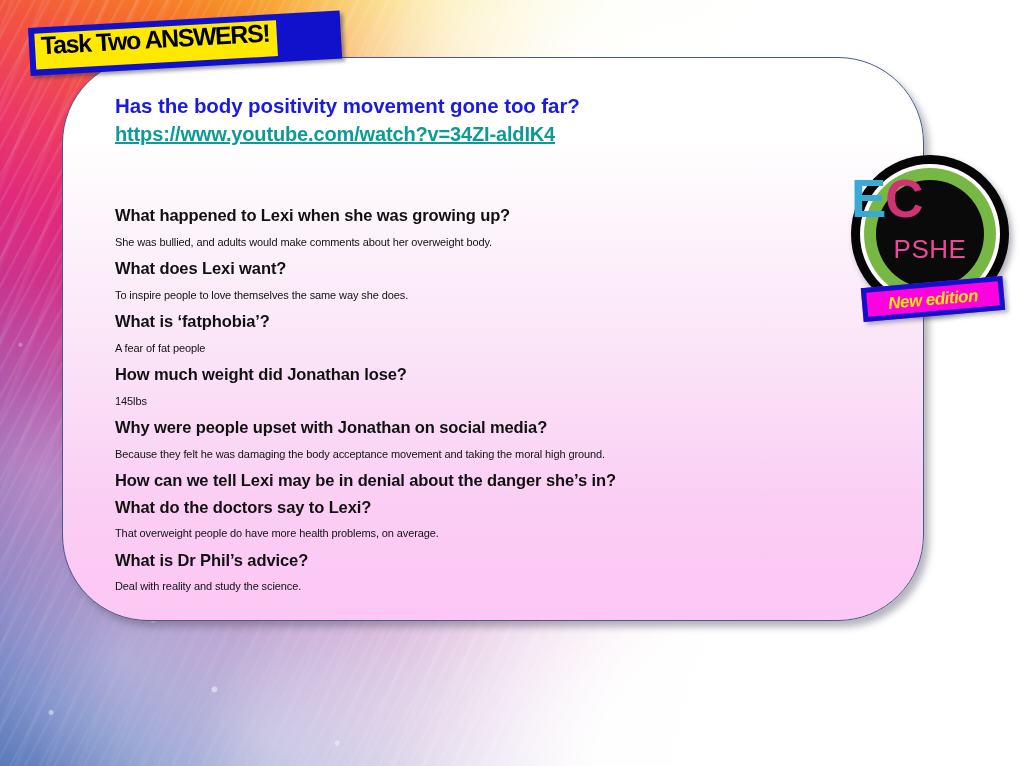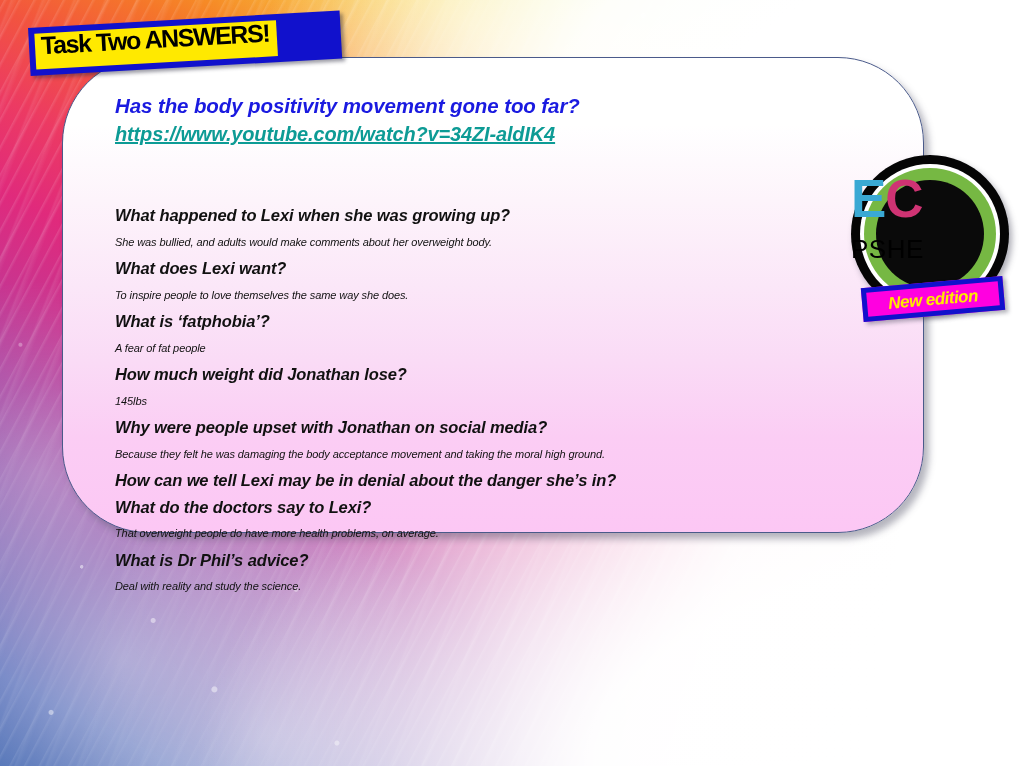--- a/index.html
+++ b/index.html
@@ -101,34 +101,33 @@
       radial-gradient(circle at 71% 5%, rgba(255,255,255,0.7) 0 2px, rgba(255,255,255,0) 3px),
       radial-gradient(circle at 18% 4%, rgba(255,255,255,0.6) 0 2px, rgba(255,255,255,0) 3px);
   }
 
   
   #content-card {
     position: absolute;
     left: 62px;
     top: 57px;
     width: 862px;
-    height: 476px;
+    height: 564px;
     border-radius: 86px;
     border: 1.3px solid #4a5a8a;
     background: linear-gradient(to bottom,
         #ffffff 0%,
         #ffffff 14%,
         #fdf4fb 30%,
         #fbe7f8 48%,
         #fadbf6 64%,
         #fbcdf4 80%,
         #fcc7f4 100%);
     box-shadow: 5px 6px 7px rgba(90,90,110,0.45);
     box-sizing: border-box;
-    font-style: italic;
   }
 
   .card-inner {
     position: absolute;
     left: 52px;
     top: 36px;
     right: 40px;
   }
 
   #heading {
@@ -254,22 +253,22 @@
     font-weight: bold;
     line-height: 60px;
     letter-spacing: -1px;
   }
   .logo-e { color: #3aa9d4; }
   .logo-c { color: #cf3373; }
   .logo-pshe {
     position: absolute;
     left: 0; top: 79px;
     width: 158px;
-    text-align: left;
-    color: #000000;
+    text-align: center;
+    color: #ec4899;
     font-size: 26px;
     font-weight: normal;
     letter-spacing: 0.5px;
   }
 
   #new-edition-tag {
     position: absolute;
     left: 862px;
     top: 282px;
     width: 142px;

